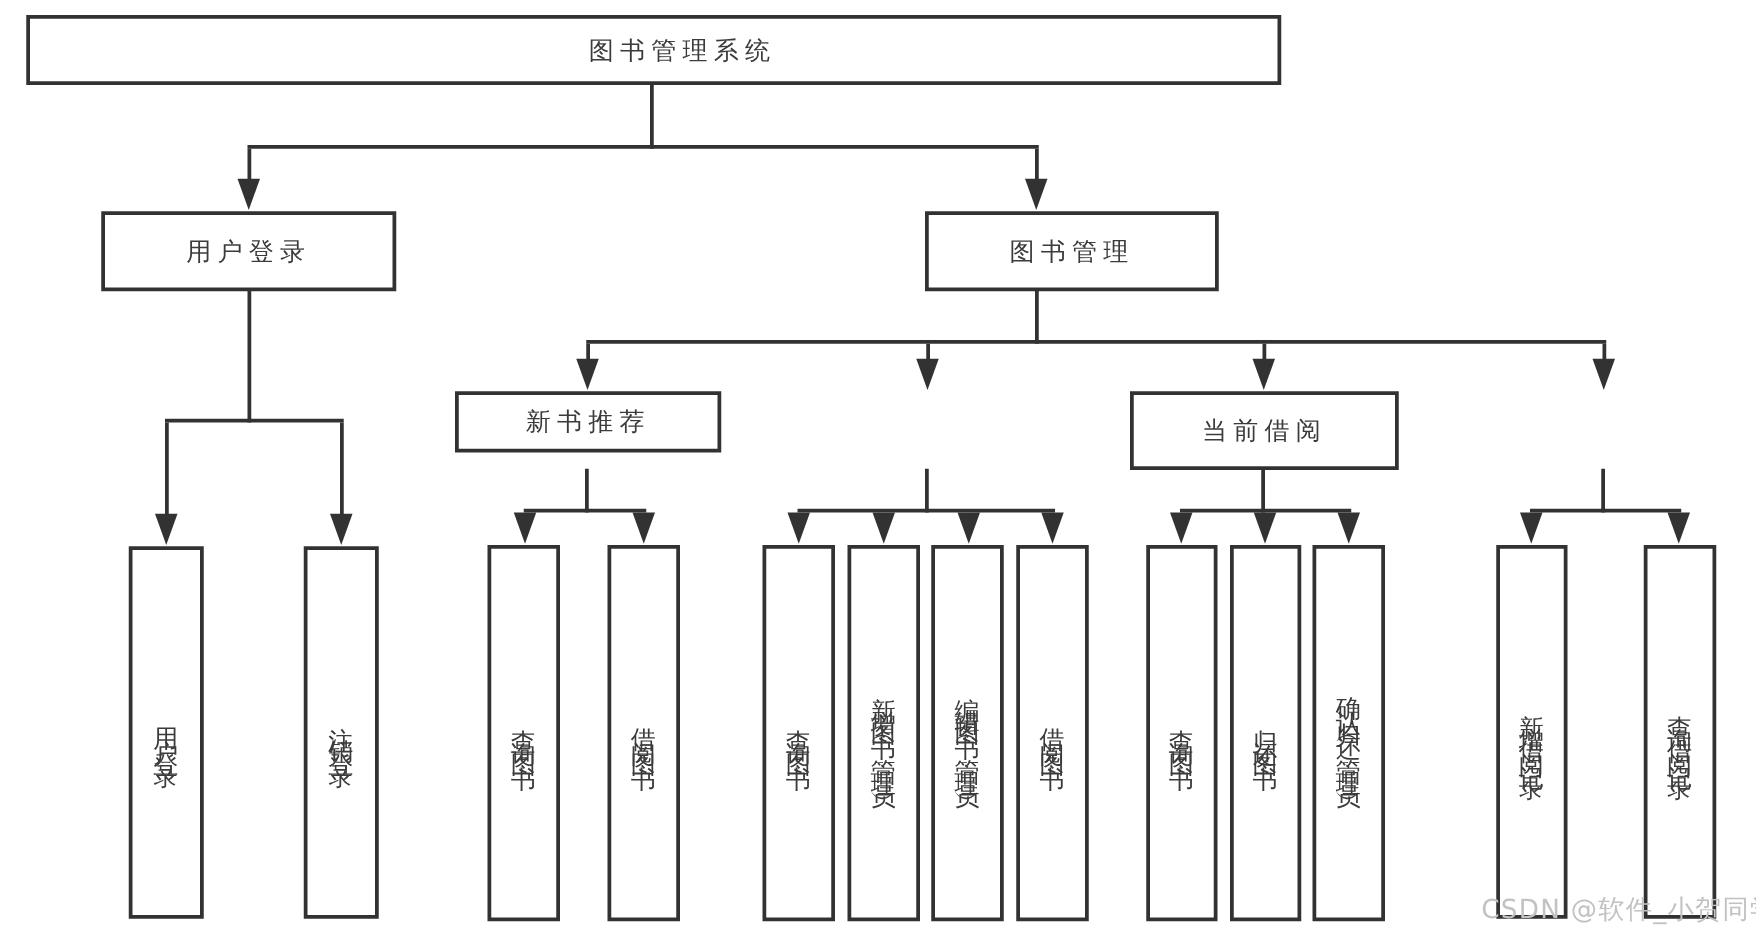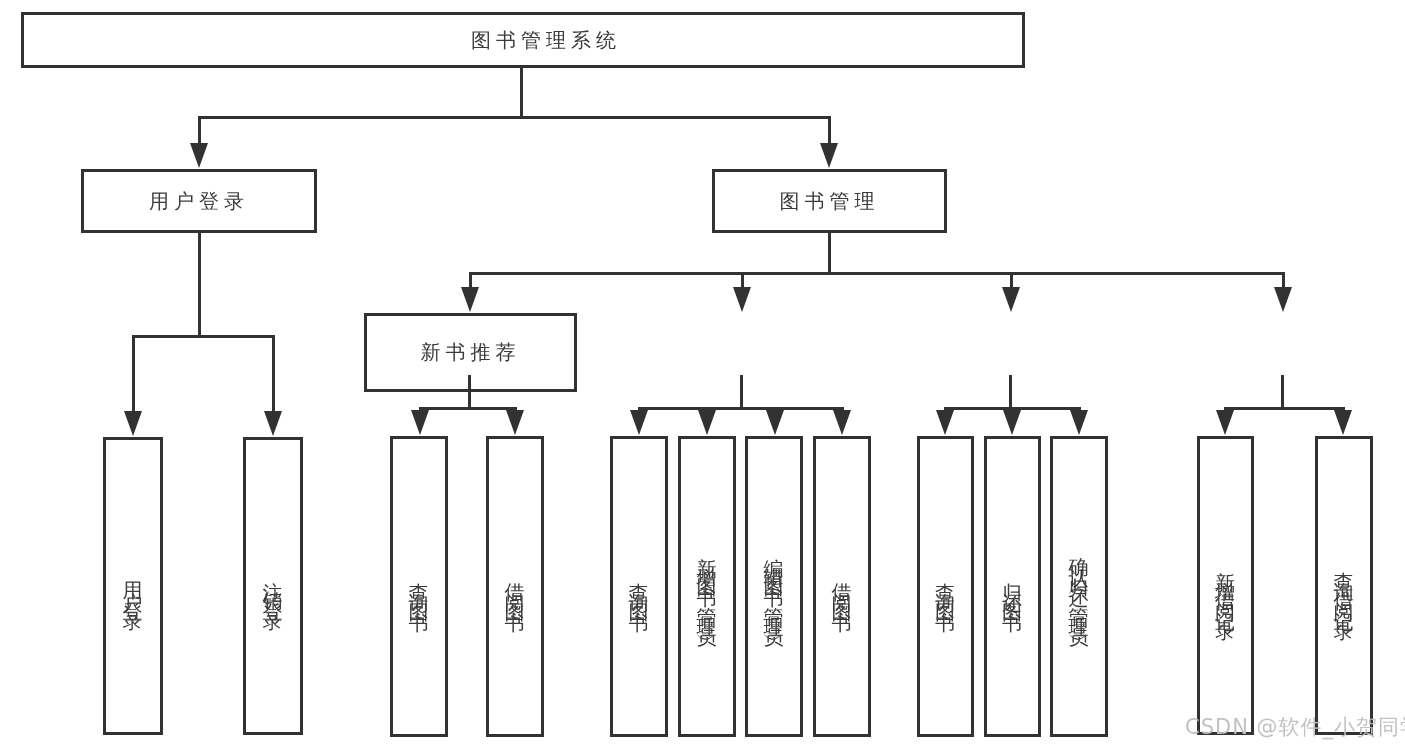--- a/index.html
+++ b/index.html
@@ -42,21 +42,21 @@
   <div class="vline" style="left:520px; top:68px; height:51px;"></div>
   <div class="hline" style="left:198px; top:116px; width:633px;"></div>
   <div class="vline" style="left:198px; top:119px; height:32px;"></div>
   <div class="vline" style="left:828px; top:119px; height:32px;"></div>
   <div class="arrow" style="left:190px; top:143px;"></div>
   <div class="arrow" style="left:820px; top:143px;"></div>
 
   <div class="box hbox" style="left:81px; top:169px; width:236px; height:64px;">
     <span>用户登录</span>
   </div>
-  <div class="box hbox" style="left:712px; top:169px; width:235px; height:64px;">
+  <div class="box hbox" style="left:740px; top:169px; width:235px; height:64px;">
     <span>图书管理</span>
   </div>
 
   <div class="vline" style="left:198px; top:232px; height:106px;"></div>
   <div class="hline" style="left:132px; top:335px; width:143px;"></div>
   <div class="vline" style="left:132px; top:338px; height:78px;"></div>
   <div class="vline" style="left:272px; top:338px; height:78px;"></div>
   <div class="arrow" style="left:124px; top:411px;"></div>
   <div class="arrow" style="left:264px; top:411px;"></div>
 
@@ -64,22 +64,25 @@
   <div class="hline" style="left:469px; top:272px; width:816px;"></div>
   <div class="vline" style="left:469px; top:275px; height:20px;"></div>
   <div class="vline" style="left:741px; top:275px; height:20px;"></div>
   <div class="vline" style="left:1010px; top:275px; height:20px;"></div>
   <div class="vline" style="left:1282px; top:275px; height:20px;"></div>
   <div class="arrow" style="left:461px; top:287px;"></div>
   <div class="arrow" style="left:733px; top:287px;"></div>
   <div class="arrow" style="left:1002px; top:287px;"></div>
   <div class="arrow" style="left:1274px; top:287px;"></div>
 
-  <div class="box hbox" style="left:364px; top:313px; width:213px; height:79px;">
+  <div class="box hbox" style="left:364px; top:313px; width:213px; height:49px;">
     <span>新书推荐</span>
+  </div>
+  <div class="box hbox" style="left:904px; top:313px; width:215px; height:63px;">
+    <span>当前借阅</span>
   </div>
 
   <div class="vline" style="left:468px; top:375px; height:35px;"></div>
   <div class="hline" style="left:419px; top:407px; width:98px;"></div>
   <div class="arrow" style="left:411px; top:410px;"></div>
   <div class="arrow" style="left:506px; top:410px;"></div>
 
   <div class="vline" style="left:740px; top:375px; height:35px;"></div>
   <div class="hline" style="left:638px; top:407px; width:206px;"></div>
   <div class="arrow" style="left:630px; top:410px;"></div>

